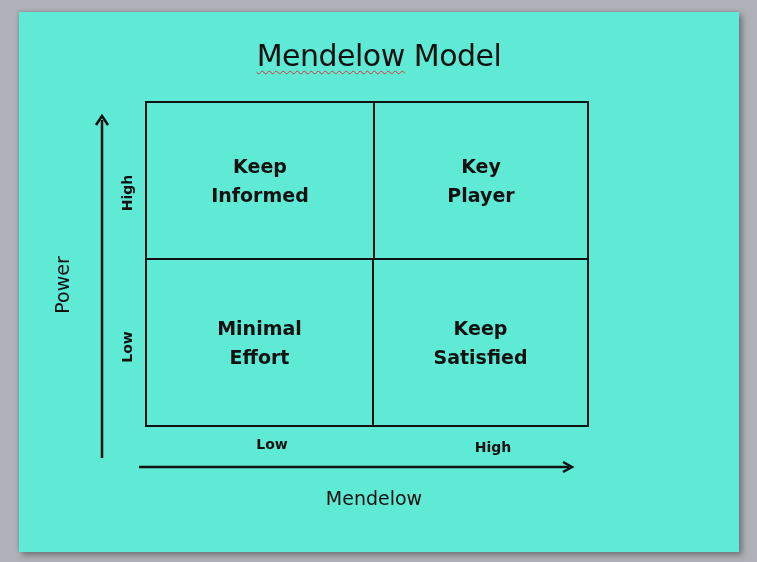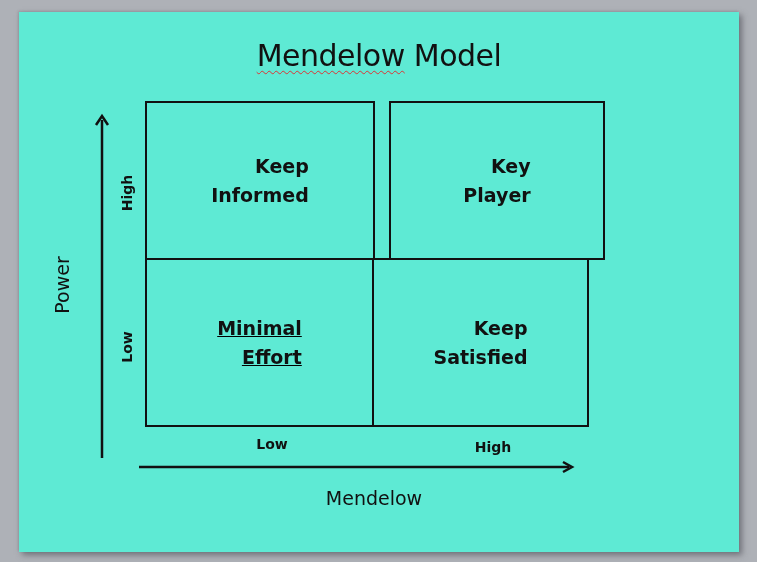--- a/index.html
+++ b/index.html
@@ -46,33 +46,33 @@
       width: 444px;
       height: 324px;
     }
     .cell {
       position: absolute;
       box-sizing: border-box;
       border: 2px solid #111;
       display: flex;
       align-items: center;
       justify-content: center;
-      text-align: right;
+      text-align: center;
     }
     .cell span {
       font-weight: bold;
       font-size: 19px;
       line-height: 29px;
       color: #111;
       white-space: pre-line;
       font-family: "DejaVu Sans", sans-serif;
     }
     .c-tl { left: 0; top: 0; width: 230px; height: 159px; }
-    .c-tr { left: 228px; top: 0; width: 216px; height: 159px; margin-left: 16px; }
-    .c-bl { left: 0; top: 157px; width: 229px; height: 169px; text-decoration: underline; }
+    .c-tr { left: 228px; top: 0; width: 216px; height: 159px; }
+    .c-bl { left: 0; top: 157px; width: 229px; height: 169px; }
     .c-br { left: 227px; top: 157px; width: 217px; height: 169px; }
 
     .axis-label {
       position: absolute;
       font-size: 19px;
       color: #111;
       font-family: "DejaVu Sans", sans-serif;
     }
     .tick-label {
       position: absolute;

